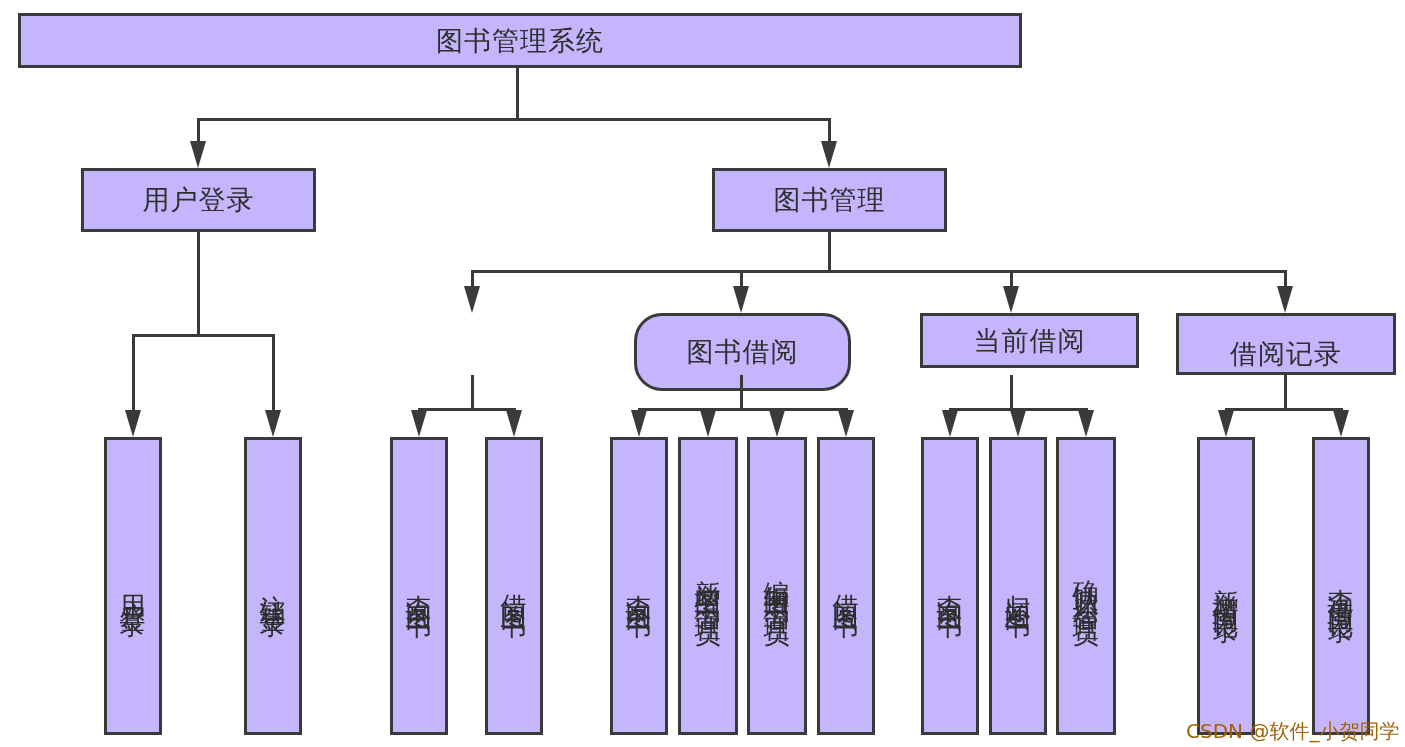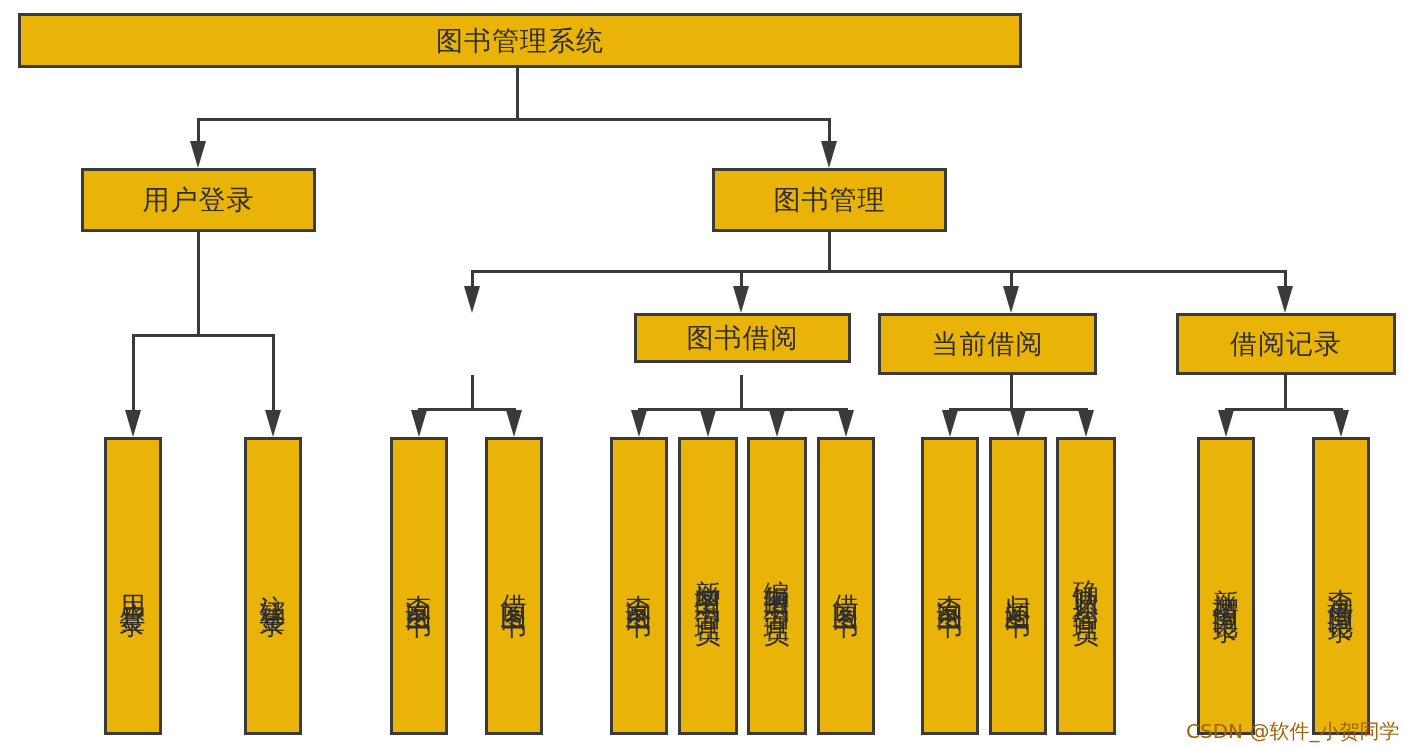--- a/index.html
+++ b/index.html
@@ -12,21 +12,21 @@
     position: relative;
     width: 1405px;
     height: 747px;
     background: #ffffff;
     overflow: hidden;
   }
   .box {
     position: absolute;
     box-sizing: border-box;
     border: 3px solid #3a3a3a;
-    background: #eab308;
+    background: #c4b5fd;
     display: flex;
     align-items: center;
     justify-content: center;
     color: #2e2e2e;
   }
   .hlabel {
     font-size: 27px;
     letter-spacing: 1px;
     white-space: nowrap;
   }
@@ -69,27 +69,27 @@
     <span class="hlabel">图书管理系统</span>
   </div>
 
   <div class="box" style="left:81px; top:168px; width:235px; height:64px;">
     <span class="hlabel">用户登录</span>
   </div>
   <div class="box" style="left:712px; top:168px; width:235px; height:64px;text-align:center;">
     <span class="hlabel">图书管理</span>
   </div>
 
-  <div class="box" style="left:634px; top:313px; width:217px; height:50px;">
+  <div class="box" style="left:634px; top:313px; width:217px; height:78px;border-radius:28px;">
     <span class="hlabel">图书借阅</span>
   </div>
-  <div class="box" style="left:878px; top:313px; width:219px; height:62px;">
+  <div class="box" style="left:920px; top:313px; width:219px; height:55px;">
     <span class="hlabel">当前借阅</span>
   </div>
-  <div class="box" style="left:1176px; top:313px; width:220px; height:62px;">
+  <div class="box" style="left:1176px; top:313px; width:220px; height:62px;align-items:flex-end;">
     <span class="hlabel">借阅记录</span>
   </div>
 
   <div class="box" style="left:104px; top:437px; width:58px; height:298px;">
     <span class="vlabel">用户登录</span>
   </div>
   <div class="box" style="left:244px; top:437px; width:58px; height:298px;">
     <span class="vlabel">注销登录</span>
   </div>
   <div class="box" style="left:390px; top:437px; width:58px; height:298px;">

